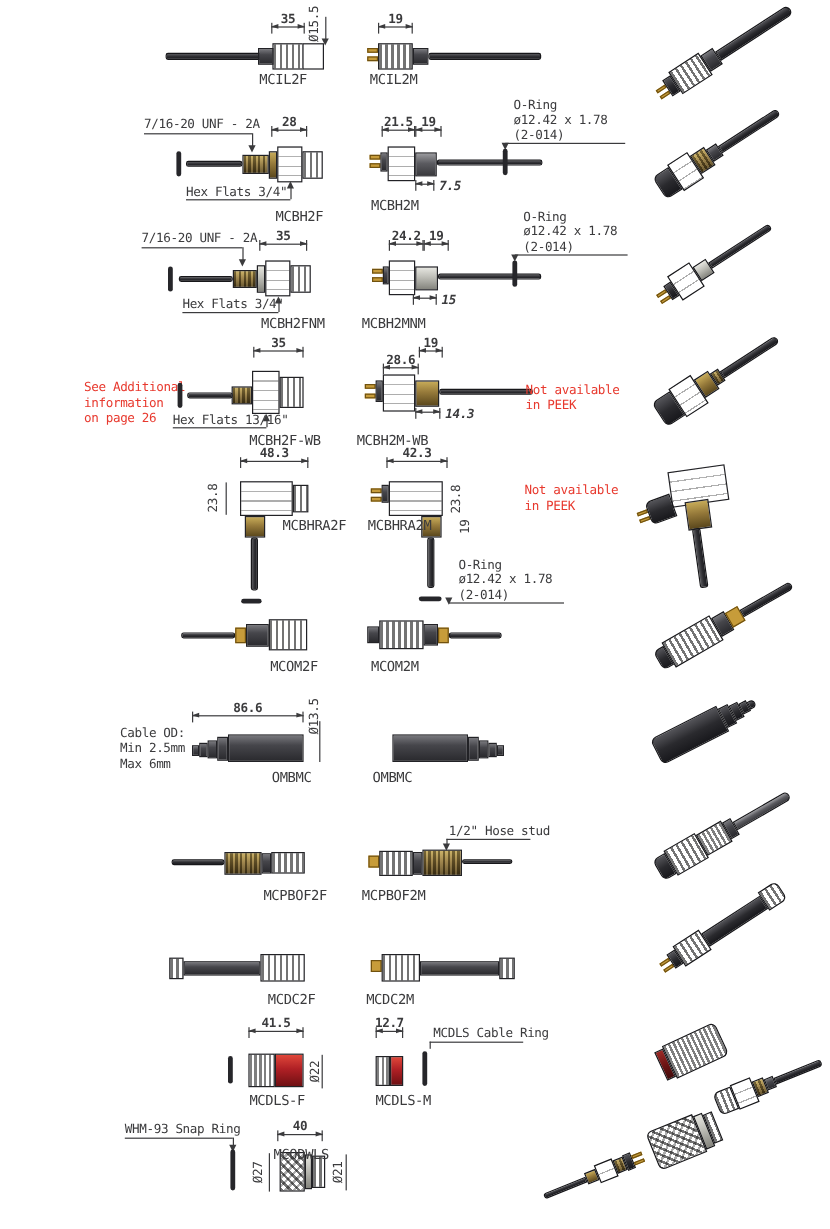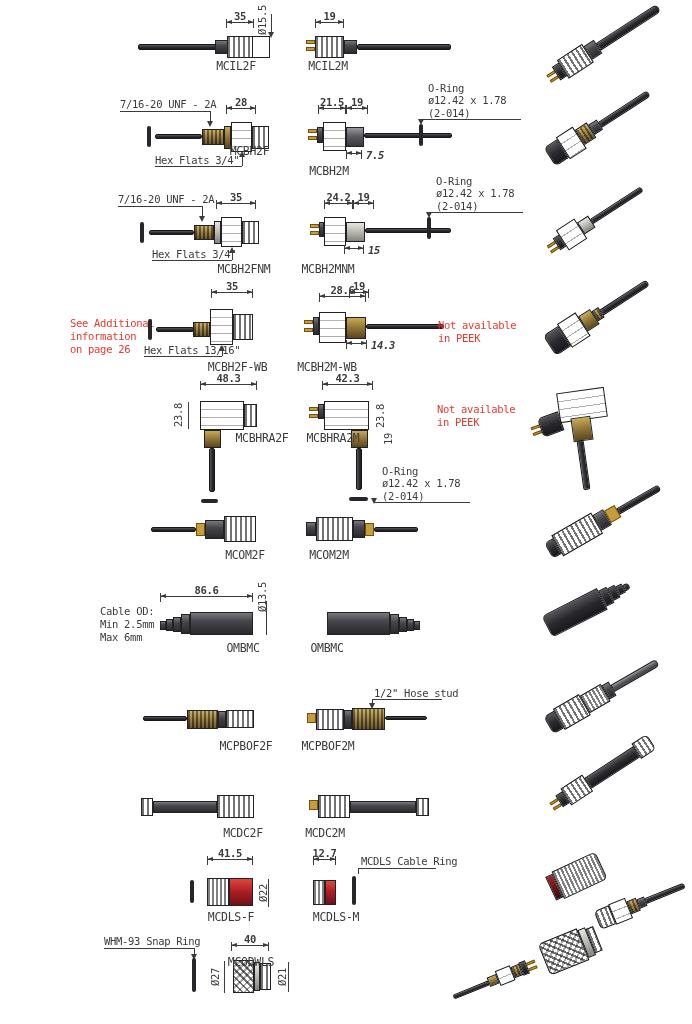--- a/index.html
+++ b/index.html
@@ -105,21 +105,21 @@
         <i class="a1"></i>
         <i class="a2"></i>
         <i class="k1"></i>
         <i class="k2"></i>
         <b class="txt">28</b>
       </div>
     <div class="t" style="left:155px;top:154px;">Hex Flats 3/4"</div>
     <div class="hl" style="left:155px;top:166px;width:87px;"></div>
     <div class="vl" style="left:242px;top:153px;height:13px;"></div>
     <div class="au" style="left:239px;top:151px;"></div>
-    <div class="lbl" style="left:212px;width:75px;top:144px;">MCBH2F</div>
+    <div class="lbl" style="left:212px;width:75px;top:173px;">MCBH2F</div>
   </div>
   <div>
     <div class="seg f-pin" style="left:308px;top:129px;width:9px;height:4px;"></div>
     <div class="seg f-pin" style="left:308px;top:136px;width:9px;height:4px;"></div>
     <div class="seg f-dark" style="left:317px;top:127px;width:6px;height:16px;"></div>
     <div class="seg f-brass hexl" style="left:323px;top:122px;width:23px;height:29px;"></div>
     <div class="seg f-mid" style="left:346px;top:127px;width:18px;height:20px;"></div>
     <div class="cable" style="left:364px;top:133px;width:88px;height:5px;"></div>
     <div class="dim" style="left:318px;top:104px;width:28px;">
         <i class="l"></i>
@@ -246,21 +246,21 @@
     <div class="au" style="left:219px;top:345px;"></div>
     <div class="lbl" style="left:190px;width:95px;top:360px;">MCBH2F-WB</div>
   </div>
   <div>
     <div class="seg f-pin" style="left:304px;top:320px;width:9px;height:4px;"></div>
     <div class="seg f-pin" style="left:304px;top:328px;width:9px;height:4px;"></div>
     <div class="seg f-dark" style="left:313px;top:317px;width:6px;height:18px;"></div>
     <div class="seg f-brass hexl" style="left:319px;top:312px;width:27px;height:31px;"></div>
     <div class="seg f-brass" style="left:346px;top:317px;width:20px;height:22px;"></div>
     <div class="cable" style="left:366px;top:324px;width:78px;height:5px;"></div>
-    <div class="dim" style="left:319px;top:292px;width:47px;">
+    <div class="dim" style="left:319px;top:302px;width:30px;">
         <i class="l"></i>
         <i class="a1"></i>
         <i class="a2"></i>
         <i class="k1"></i>
         <i class="k2"></i>
         <b class="txt">28.6</b>
       </div>
     <div class="dim" style="left:349px;top:288px;width:20px;">
         <i class="l"></i>
         <i class="a1"></i>

